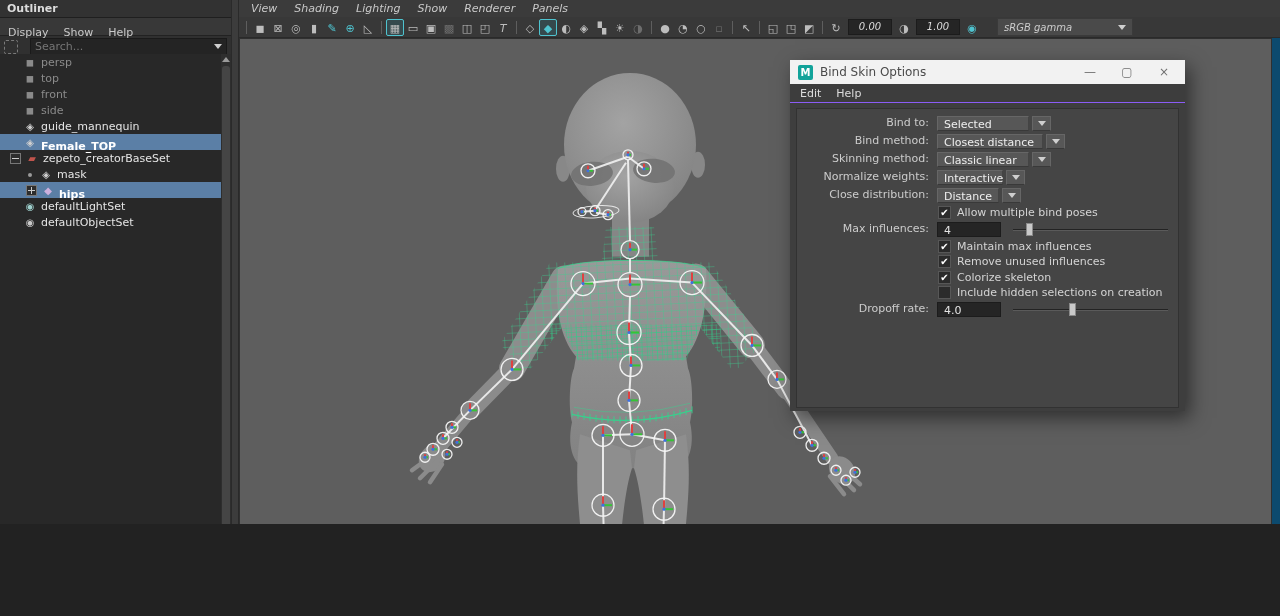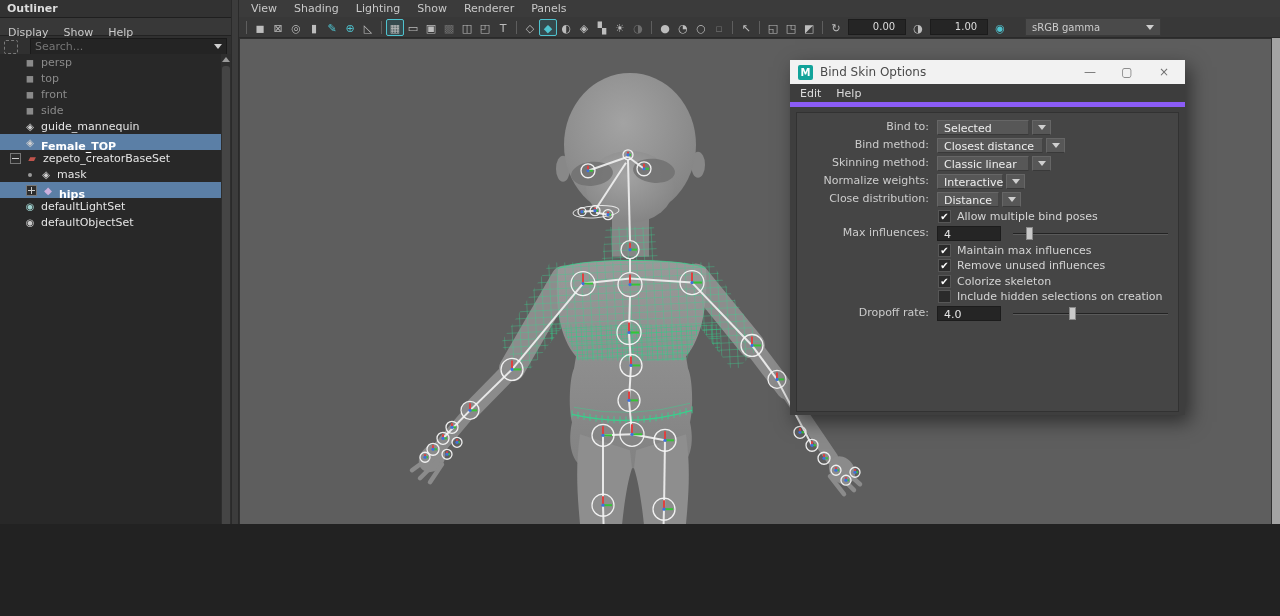--- a/index.html
+++ b/index.html
@@ -40,40 +40,40 @@
   .ol-vscroll .thumb{position:absolute;top:12px;bottom:26px;left:1px;right:1px;background:#454545;border-radius:3px;}
   .vbtn{height:11px;display:flex;align-items:center;justify-content:center;width:10px;}
   .vbtn.bottom{position:absolute;bottom:0;} .vbtn.bottom2{position:absolute;bottom:12px;}
   .ol-hscroll{position:absolute;bottom:7px;left:0;width:231px;height:14px;background:#2e2e2e;display:flex;align-items:center;}
   .hbtn{width:12px;display:flex;justify-content:center;}
   .ol-hscroll .hthumb{flex:1;height:10px;margin:0 2px;background:#4a4a4a;border-radius:4px;}
   .ol-grip{position:absolute;bottom:0;left:0;width:231px;height:7px;background:#373737;display:flex;justify-content:center;align-items:center;}
   .ol-grip i{width:60px;border-top:2px dotted #5a5a5a;}
   .vsplit{position:absolute;left:231px;top:0;width:8px;height:616px;background:#3c3c3c;border-left:1px solid #2a2a2a;border-right:1px solid #2a2a2a;box-sizing:border-box;}
   
-  .viewport{position:absolute;left:239px;top:0;right:0;height:616px;background:#a3a3a3;}
+  .viewport{position:absolute;left:239px;top:0;right:0;height:616px;background:#0c4a6e;font-style:italic;}
   .vp-menu{height:17px;background:#3b3b3b;display:flex;gap:17px;align-items:center;padding-left:12px;color:#c9c9c9;}
   .vp-toolbar{height:20px;background:#383838;border-bottom:1px solid #2a2a2a;display:flex;align-items:center;padding-left:3px;}
   .tb-icon{width:18px;height:17px;line-height:17px;text-align:center;font-size:11px;color:#bdbdbd;border:1px solid transparent;border-radius:2px;box-sizing:border-box;flex:none;}
   .tb-icon.on{color:var(--teal,#4fc3cf);}
   .tb-icon.active{border-color:var(--teal,#4fc3cf);background:#35494d;}
   .tb-icon.dim{color:#6d6d6d;}
   .tb-sep{width:1px;height:13px;background:#5e5e5e;margin:0 4px;flex:none;}
-  .tb-field{width:42px;height:14px;background:#252525;border:1px solid #1c1c1c;color:#ddd;font-size:10px;line-height:14px;text-align:center;margin:0 3px;flex:none;padding-left:14px;}
+  .tb-field{width:42px;height:14px;background:#252525;border:1px solid #1c1c1c;color:#ddd;font-size:10px;line-height:14px;text-align:center;margin:0 3px;flex:none;}
   .tb-dd{width:122px;height:16px;background:#4a4a4a;border:1px solid #3a3a3a;display:flex;align-items:center;justify-content:space-between;padding:0 6px;color:#ccc;font-size:10px;margin-left:16px;flex:none;}
   .vp-canvas{position:absolute;top:38px;left:0;right:8px;bottom:9px;background:#5e5e5e;border:1px solid #303030;}
   .vp-canvas svg{position:absolute;left:0;top:0;width:100%;height:100%;}
   .persp-label{position:absolute;bottom:8px;left:498px;color:#e6e6e6;font-size:11px;letter-spacing:.5px;text-shadow:0 1px 1px rgba(0,0,0,.4);}
   
   .dialog{position:absolute;left:790px;top:60px;width:395px;box-shadow:5px 7px 18px rgba(0,0,0,.5);}
   .dlg-title{height:24px;background:var(--tbar,#f2f2f2);display:flex;align-items:center;padding:0 6px 0 8px;gap:7px;}
   .m-icon{width:15px;height:15px;background:#12a39a;color:#fff;font-size:10px;font-weight:bold;text-align:center;line-height:15px;border-radius:2px;flex:none;}
   .dlg-title .t{flex:1;color:#4a4a4a;font-size:12px;}
   .winbtn{width:30px;text-align:center;color:#707070;font-size:12px;}
-  .dlg-menu{height:18px;background:#3d3d3d;border-bottom:5px solid #8b5cf6;display:flex;gap:15px;align-items:center;padding-left:10px;color:#dcdcdc;}
+  .dlg-menu{height:18px;background:#3d3d3d;border-bottom:1px solid #8b5cf6;display:flex;gap:15px;align-items:center;padding-left:10px;color:#dcdcdc;}
   .dlg-body{background:#3e3e3e;padding:5px 6px 3px 6px;height:308px;box-sizing:border-box;}
   .panel{background:#454545;border:1px solid #323232;height:100%;box-sizing:border-box;padding-top:7px;}
   .row{display:flex;align-items:flex-start;height:15px;margin-bottom:3px;padding-right:10px;}
   .lbl{width:132px;text-align:right;margin-right:8px;color:#cccccc;flex:none;}
   .dd{background:#575757;border:1px solid #666;border-bottom-color:#393939;border-right-color:#444;height:15px;line-height:15px;padding:0 6px;color:#eee;box-sizing:border-box;flex:none;}
   .dd-btn{width:19px;height:15px;background:#575757;border:1px solid #666;border-bottom-color:#393939;margin-left:3px;display:flex;align-items:center;justify-content:center;box-sizing:border-box;flex:none;}
   .cbrow{margin-left:141px;height:14px;margin-bottom:1.5px;}
   .cb{width:11px;height:11px;background:#2b2b2b;border:1px solid #575757;margin-right:6px;color:#fff;font-size:10px;line-height:11px;text-align:center;flex:none;}
   .cbl{color:#d4d4d4;}
   .numfield{width:64px;height:15px;background:#252525;border:1px solid #1c1c1c;line-height:15px;padding:0 6px;color:#e4e4e4;box-sizing:border-box;flex:none;}

